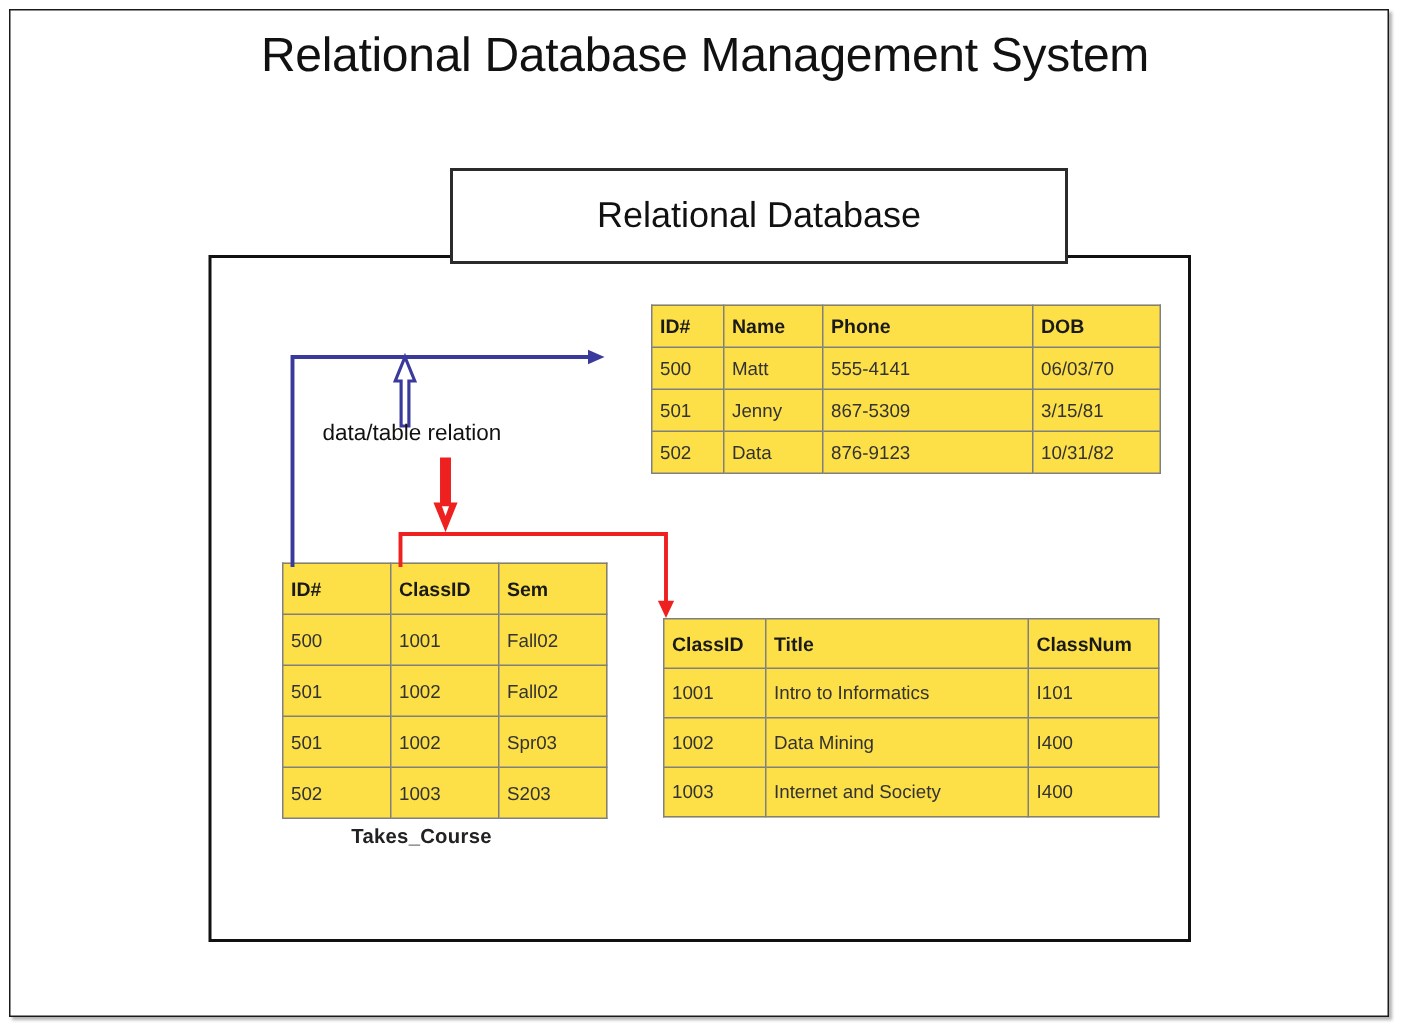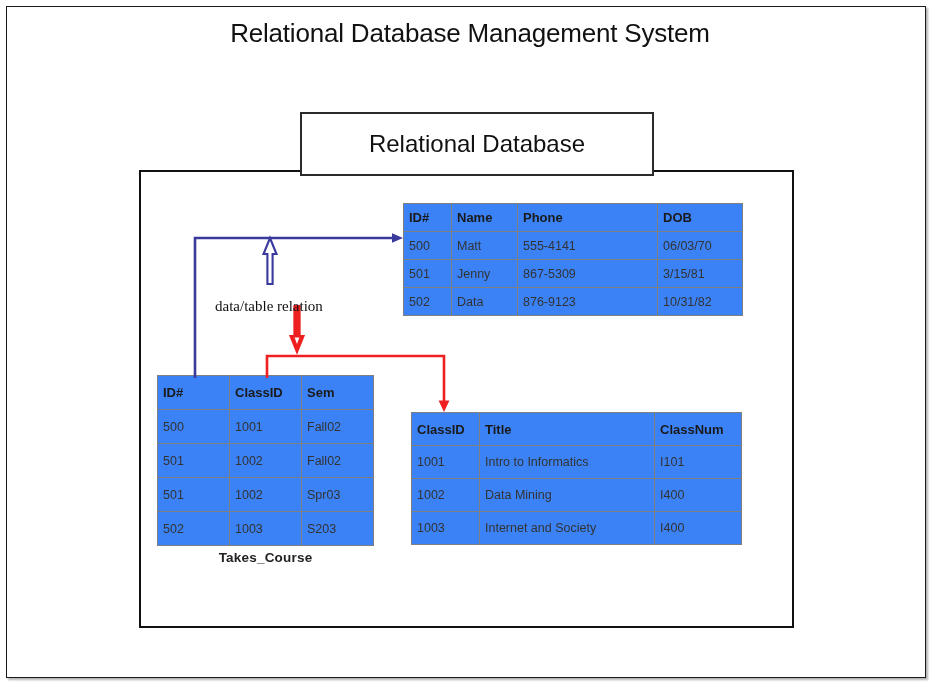--- a/index.html
+++ b/index.html
@@ -27,21 +27,21 @@
     box-shadow: 2px 2px 2px rgba(0,0,0,0.30);
   }
 
   
   #main-title {
     position: absolute;
     left: 0;
     top: 18px;
     width: 940px;
     text-align: center;
-    font-size: 26px;
+    font-size: 32px;
     font-weight: 400;
     color: #111111;
     letter-spacing: -0.2px;
     font-family: "Liberation Sans", sans-serif;
   }
 
   
   #rdbms-container {
     position: absolute;
     left: 139px;
@@ -51,21 +51,21 @@
     border: 2.5px solid #111111;
     box-sizing: border-box;
     background: transparent;
   }
 
   
   #relational-db-box {
     position: absolute;
     left: 300px;
     top: 112px;
-    width: 354px;
+    width: 412px;
     height: 64px;
     border: 2px solid #2b2b2b;
     background: #ffffff;
     box-sizing: border-box;
     display: flex;
     align-items: center;
     justify-content: center;
     z-index: 6;
   }
   #relational-db-box .box-label {
@@ -85,23 +85,24 @@
     color: #222222;
     text-align: center;
     font-family: "Liberation Sans", sans-serif;
     letter-spacing: 0.2px;
   }
   .db-caption.top { margin-bottom: 3px; }
   .db-caption.bottom { margin-top: 4px; }
 
   table.db-table {
     border-collapse: collapse;
-    background: #3b82f6;
+    background: #fde047;
     border: 1.6px solid #4a4a4a;
     table-layout: fixed;
+    margin-left: 31px;
   }
   table.db-table td {
     border: 1px solid #808080;
     font-size: 12.5px;
     padding: 0 5px;
     font-family: "Liberation Sans", sans-serif;
     color: #333333;
     white-space: nowrap;
     overflow: hidden;
   }
@@ -121,24 +122,24 @@
     left: 0; top: 0;
     width: 940px; height: 687px;
     pointer-events: none;
     z-index: 5;
   }
 
   
   #relation-label {
     position: absolute;
     left: 215px;
-    top: 298px;
+    top: 280px;
     font-size: 15px;
     color: #111111;
-    font-family: Liberation Serif, serif;
+    font-family: Liberation Sans, sans-serif;
     white-space: nowrap;
     z-index: 7;
   }
 </style>
 </head>
 <body>
 
 <div id="slide-frame"></div>
 
 <div id="main-title">Relational Database Management System</div>

